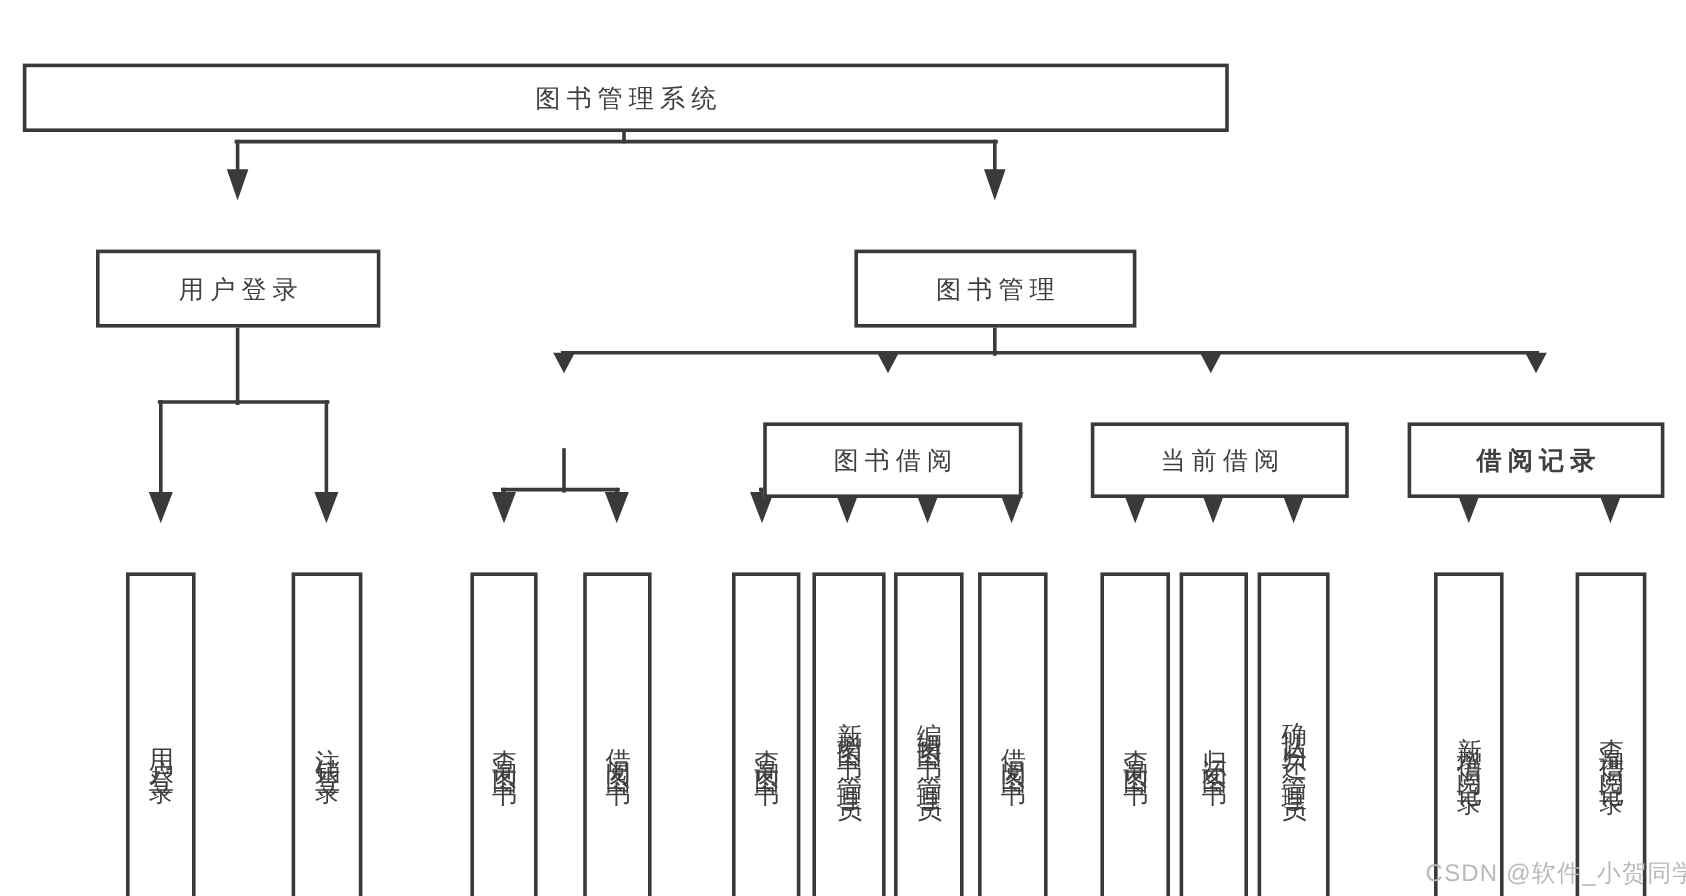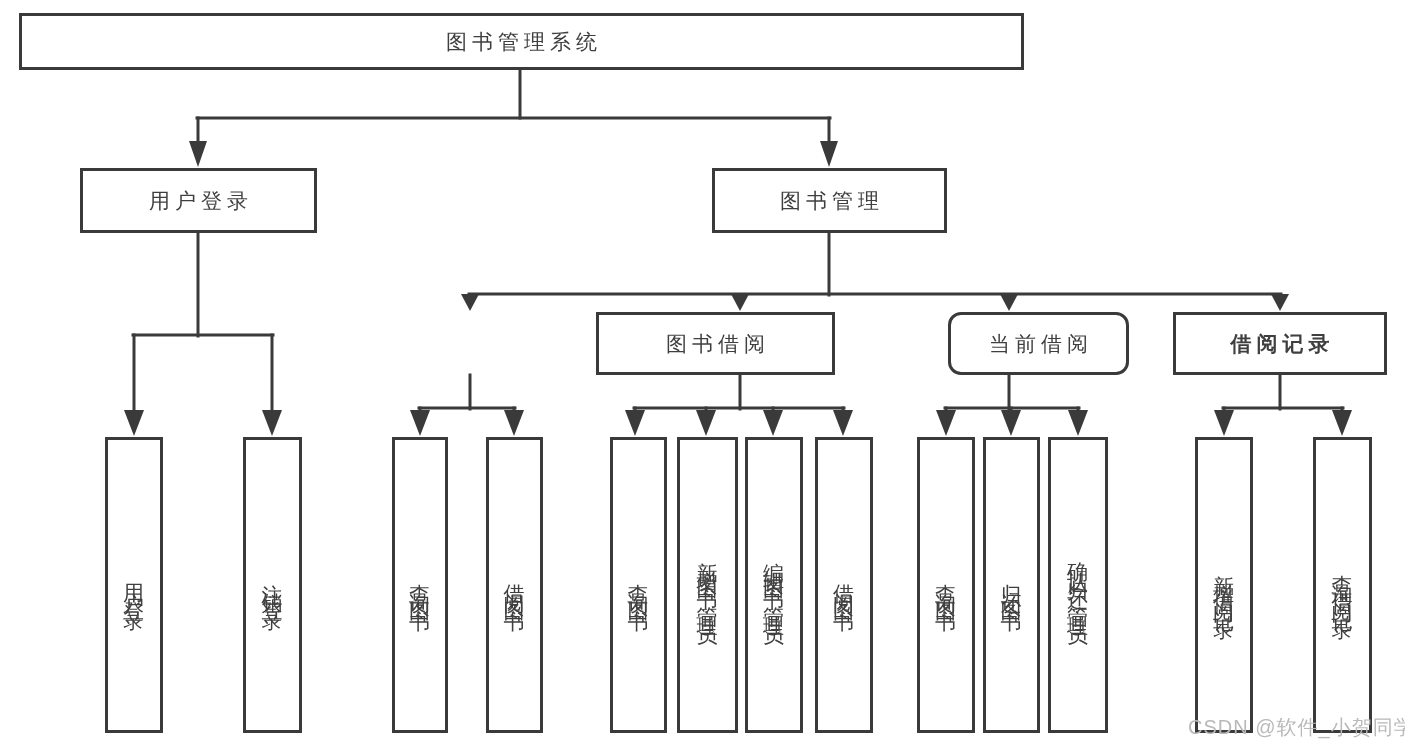--- a/index.html
+++ b/index.html
@@ -19,20 +19,21 @@
   .wires{position:absolute;left:0;top:0;width:1405px;height:747px;}
   .wires path{stroke:var(--line);stroke-width:3;fill:none;stroke-linecap:square;}
   .wires path.arrow{fill:var(--line);stroke:none;}
   .node{
     position:absolute;
     box-sizing:border-box;
     border:3px solid var(--line);
     background:#fff;
     display:flex;align-items:center;justify-content:center;
     color:var(--text);
+    margin-top:40px;
   }
   .hbox{
     font-size:21px;
     letter-spacing:5px;
     text-indent:5px;
     white-space:nowrap;
   }
   .vbox{
     writing-mode:vertical-rl;
     text-orientation:upright;
@@ -111,22 +112,22 @@
     <path d="M1342 408 V418"></path>
     <path class="arrow" d="M1224 436 L1214 410 L1234 410 Z"></path>
     <path class="arrow" d="M1342 436 L1332 410 L1352 410 Z"></path>
   </svg>
 
   <div class="node hbox" style="left:19px;top:13px;width:1005px;height:57px;">图书管理系统</div>
 
   <div class="node hbox" style="left:80px;top:168px;width:237px;height:65px;">用户登录</div>
   <div class="node hbox" style="left:712px;top:168px;width:235px;height:65px;">图书管理</div>
 
-  <div class="node hbox" style="left:596px;top:312px;width:239px;height:63px;">图书借阅</div>
-  <div class="node hbox" style="left:948px;top:312px;width:181px;height:63px;border-radius:13px;">当前借阅</div>
+  <div class="node hbox" style="left:636px;top:312px;width:216px;height:63px;">图书借阅</div>
+  <div class="node hbox" style="left:909px;top:312px;width:215px;height:63px;">当前借阅</div>
   <div class="node hbox" style="left:1173px;top:312px;width:214px;height:63px;font-weight:bold;">借阅记录</div>
 
   <div class="node vbox" style="left:105px;top:437px;width:58px;height:296px;">用户登录</div>
   <div class="node vbox" style="left:243px;top:437px;width:59px;height:296px;">注销登录</div>
 
   <div class="node vbox" style="left:392px;top:437px;width:56px;height:296px;">查询图书</div>
   <div class="node vbox" style="left:486px;top:437px;width:57px;height:296px;">借阅图书</div>
 
   <div class="node vbox" style="left:610px;top:437px;width:57px;height:296px;">查询图书</div>
   <div class="node vbox" style="left:677px;top:437px;width:61px;height:296px;">新增图书（管理员）</div>

